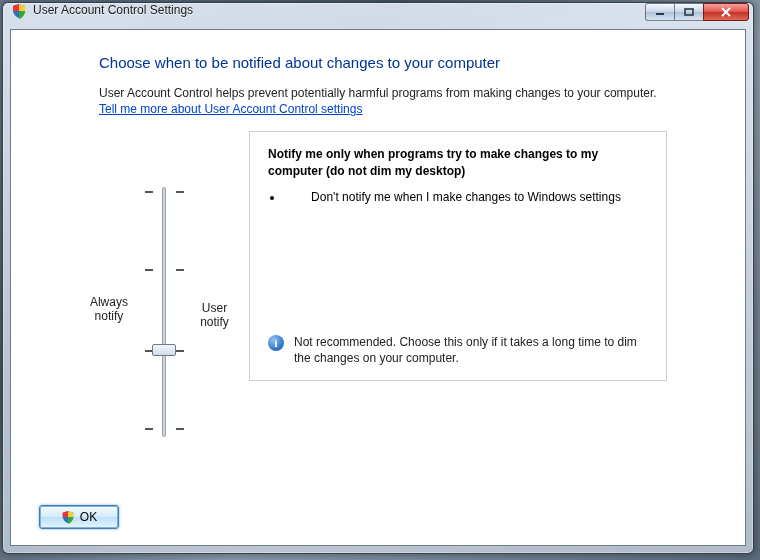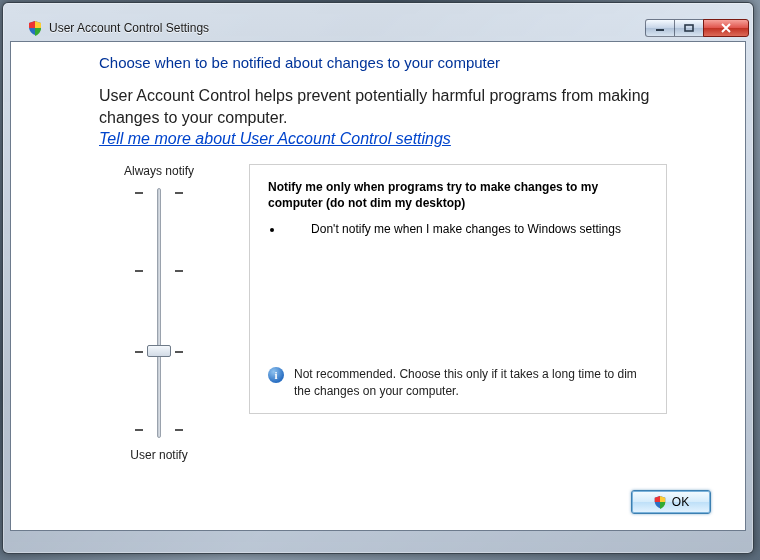--- a/index.html
+++ b/index.html
@@ -20,25 +20,23 @@
     border: 1px solid rgba(40,50,60,0.9);
     border-radius: 6px;
     background: linear-gradient(180deg, rgba(230,238,248,0.88) 0%, rgba(200,210,224,0.78) 100%);
     box-shadow: 0 0 8px rgba(0,0,0,0.45), inset 0 0 0 1px rgba(255,255,255,0.35);
     display: flex;
     flex-direction: column;
   }
   .titlebar {
     height: 26px;
     display: flex;
-    align-items: center;
-    padding: 0 4px 0 24px;
+    padding: 0 4px 0 8px;
     color: #1a1a1a;
     font-size: 12px;
-    margin-top: 12px;
   }
   .titlebar .app-icon { width: 16px; height: 16px; margin-right: 6px; }
   .titlebar .title { flex: 0 0 auto; text-shadow: 0 1px 0 rgba(255,255,255,0.7); }
   .titlebar .spacer { flex: 1; }
   .win-controls { display: flex; gap: 0; }
   .win-btn {
     width: 30px; height: 18px;
     border: 1px solid rgba(40,50,70,0.6);
     background: linear-gradient(180deg,#f5faff,#c8d6e8 48%,#b0c2d8 52%,#d8e4f0);
     display: flex; align-items: center; justify-content: center;
@@ -47,32 +45,32 @@
   .win-btn:first-child { border-top-left-radius:3px; border-bottom-left-radius:3px; }
   .win-btn.close {
     width: 46px;
     background: linear-gradient(180deg,#f6a19a,#e0564e 48%,#c13224 52%,#dd6a58);
     border-color: #7a1a12;
     border-top-right-radius:3px; border-bottom-right-radius:3px;
   }
   .win-btn svg { display:block; }
   .client {
     flex: 1;
-    margin: 0 7px 22px 7px;
+    margin: 0 7px 7px 7px;
     background: #ffffff;
     border: 1px solid #6d7b8d;
     display: flex;
     flex-direction: column;
-    padding: 6px 28px 12px 28px;
+    padding: 18px 28px 12px 28px;
   }
   .heading { color: #003399; font-size: 15px; margin: 6px 60px 14px 60px; font-weight: 400; }
-  .intro-block { margin: 0 60px 14px 60px; color: #222; font-size: 16px; line-height: 1.35; }
-  .help-link { color: #0044cc; text-decoration: underline; cursor: pointer; font-style: italic; }
+  .intro-block { margin: 0 60px 14px 60px; color: #222; font-size: 12px; line-height: 1.35; }
+  .help-link { color: #0044cc; text-decoration: underline; cursor: pointer; }
   .content-row { flex: 1; display: flex; margin: 0 20px 0 40px; }
-  .slider-col { width: 160px; display: flex; flex-direction: column; align-items: center; }
+  .slider-col { width: 160px; display: flex; align-items: center; }
   .slider-label-top, .slider-label-bottom { font-size: 12px; color: #222; text-align: center; }
   .slider-label-top { margin: 0 0 6px 0; }
   .slider-label-bottom { margin: 6px 0 0 0; }
   .slider-track-wrap { position: relative; width: 60px; height: 250px; margin: 4px 0; }
   .slider-track {
     position: absolute; left: 50%; top: 0; transform: translateX(-50%);
     width: 4px; height: 100%;
     background: linear-gradient(90deg,#bfc6cf,#dfe4ea);
     border: 1px solid #9aa2ad;
     border-radius: 2px;
@@ -102,21 +100,21 @@
   .desc-spacer { flex: 1; }
   .info-row { display: flex; gap: 10px; font-size: 12px; line-height: 1.35; color: #222; }
   .info-icon {
     flex: 0 0 16px; width:16px; height:16px; border-radius:50%;
     background: radial-gradient(circle at 35% 30%, #8fc3f0, #2a6fc2 70%);
     color:#fff; font-weight:bold; font-family:Georgia,serif;
     display:flex; align-items:center; justify-content:center; font-size:11px;
     margin-top:1px;
   }
   .button-row {
-    display: flex; justify-content: flex-end; gap: 10px;
+    display: flex; gap: 10px;
     padding: 12px 6px 4px 0;
   }
   .btn {
     min-width: 80px; height: 24px;
     border: 1px solid #8a8a8a;
     background: linear-gradient(180deg,#fdfdfd,#e7e7e7 48%,#d9d9d9 52%,#efefef);
     border-radius: 3px;
     font-size: 12px;
     display: flex; align-items: center; justify-content: center; gap: 5px;
     padding: 0 12px;

